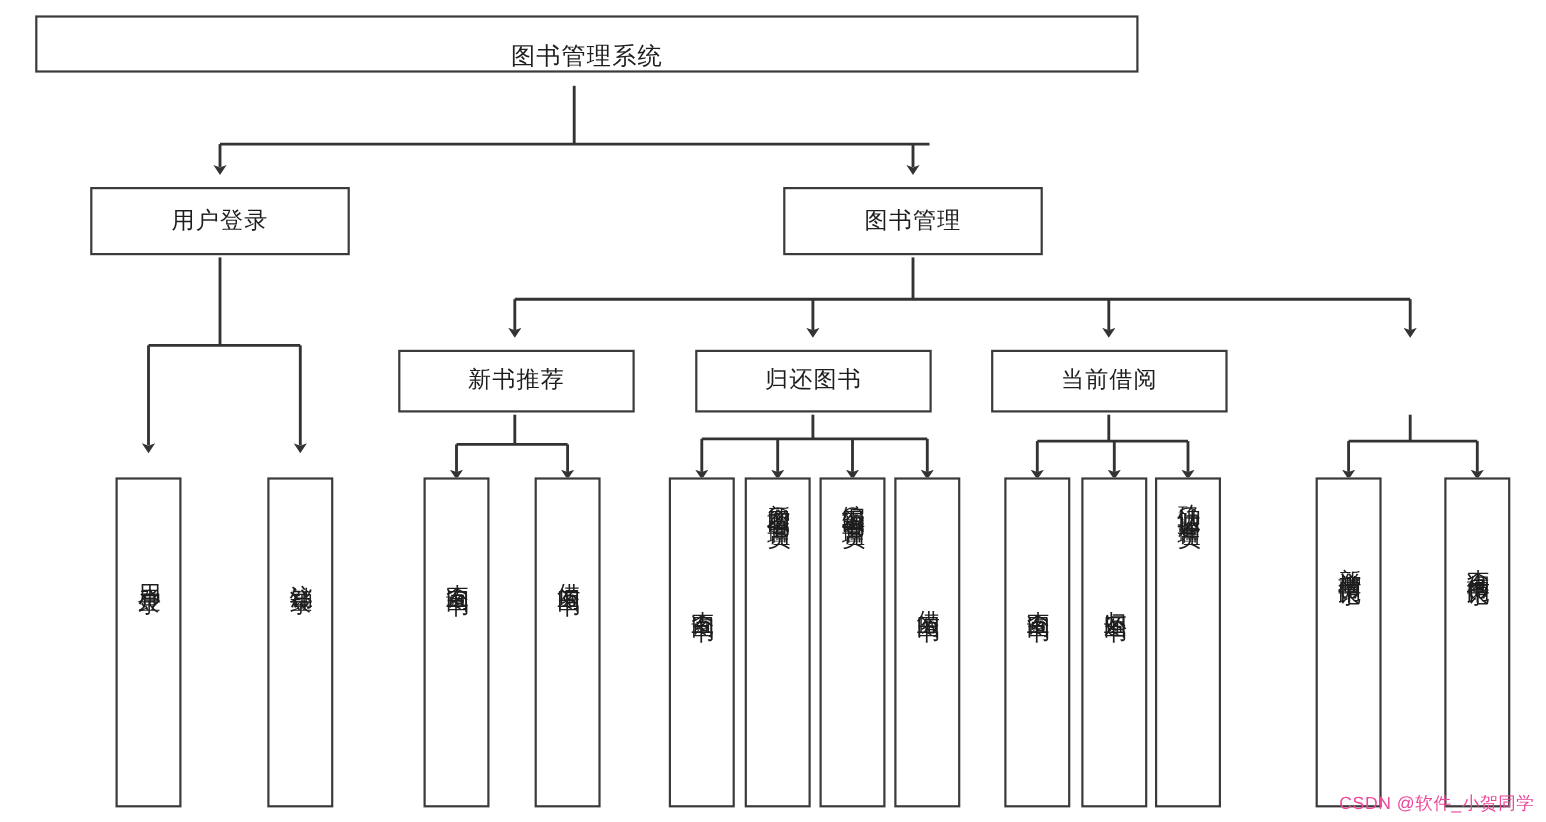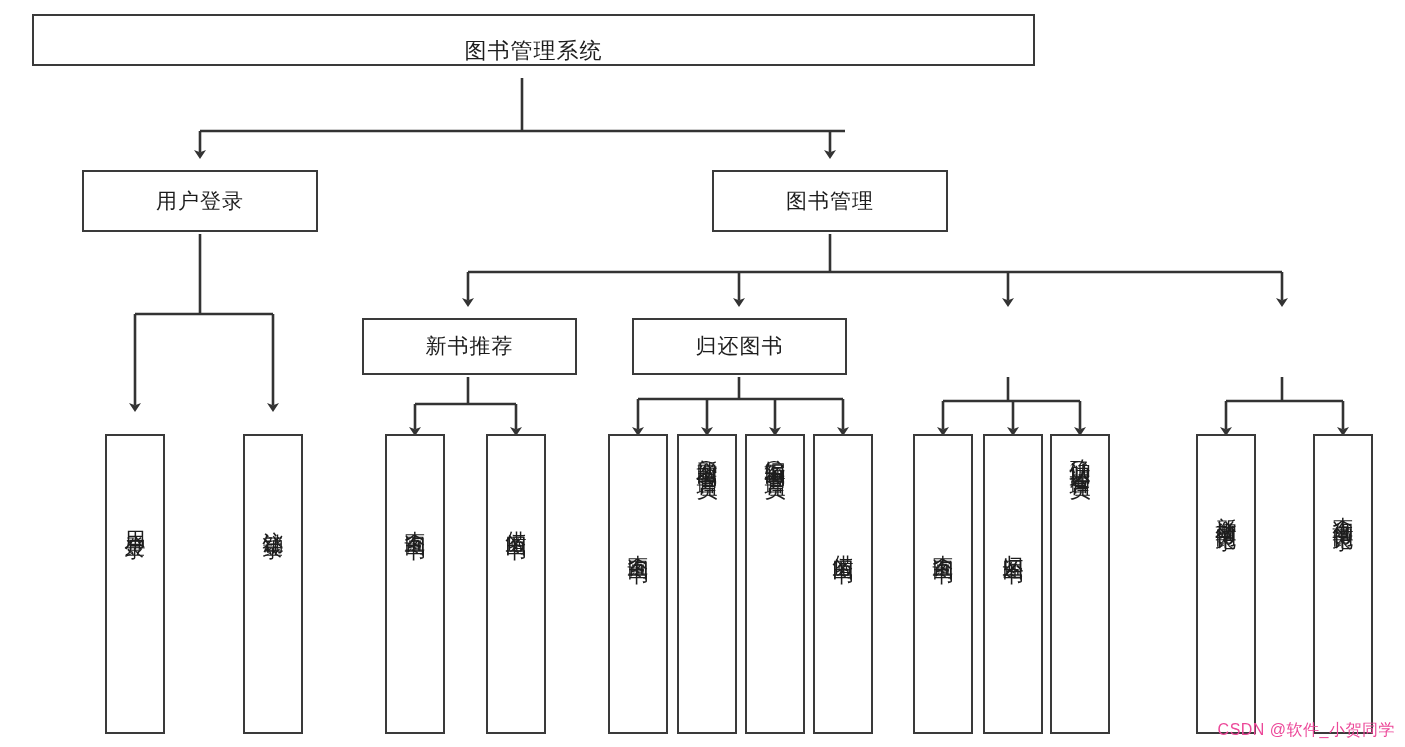--- a/index.html
+++ b/index.html
@@ -146,20 +146,23 @@
   <div class="node horiz" style="left:712px; top:170px; width:236px; height:62px;">
     <span class="label">图书管理</span>
   </div>
 
   <div class="node horiz" style="left:362px; top:318px; width:215px; height:57px;">
     <span class="label">新书推荐</span>
   </div>
   <div class="node horiz" style="left:632px; top:318px; width:215px; height:57px;">
     <span class="label">归还图书</span>
   </div>
+  <div class="node horiz" style="left:901px; top:318px; width:215px; height:57px;">
+    <span class="label">当前借阅</span>
+  </div>
 
   <div class="node vert mid" style="left:105px; top:434px; width:60px; height:300px;">
     <span class="label">用户登录</span>
   </div>
   <div class="node vert mid" style="left:243px; top:434px; width:60px; height:300px;">
     <span class="label">注销登录</span>
   </div>
 
   <div class="node vert mid" style="left:385px; top:434px; width:60px; height:300px;">
     <span class="label">查询图书</span>

